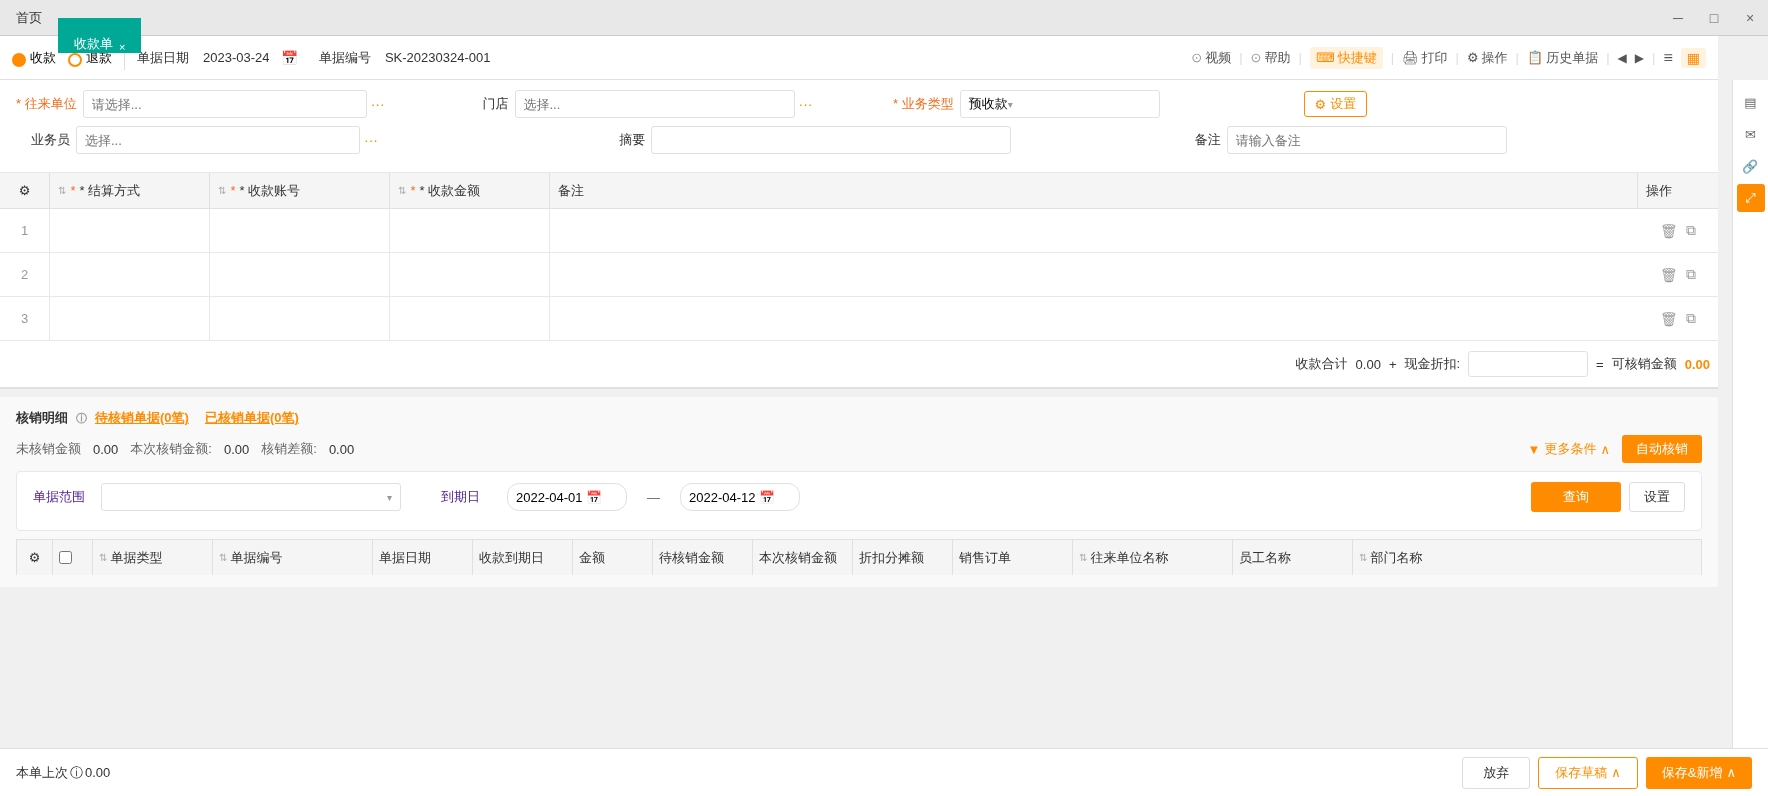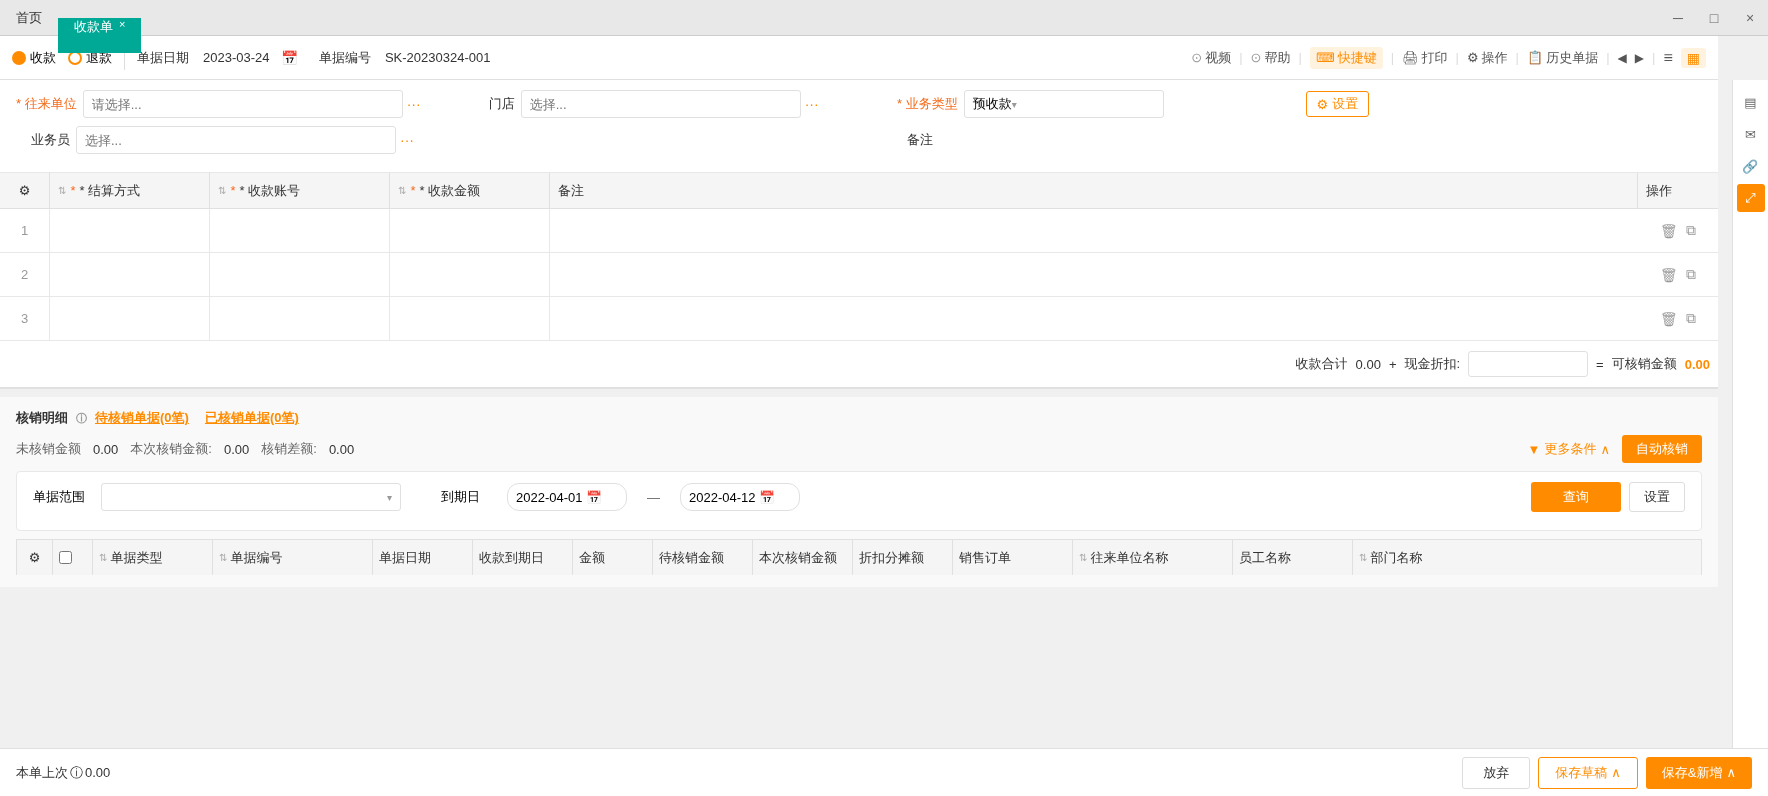--- a/index.html
+++ b/index.html
@@ -9,33 +9,33 @@
     .tab-bar {
       display: flex; align-items: center; background: #e8e8e8; height: 36px;
       border-bottom: 1px solid #ccc; position: relative;
     }
     .tab-home {
       background: #e8e8e8; color: #333; padding: 0 16px; height: 100%;
       display: flex; align-items: center; cursor: pointer; font-size: 13px;
     }
     .tab-active {
       background: #00a896; color: #fff; padding: 0 16px; height: 100%;
-      display: flex; align-items: flex-start; cursor: pointer; font-size: 13px; gap: 6px; margin-top: 36px;
+      display: flex; align-items: flex-end; cursor: pointer; font-size: 13px; gap: 6px; margin-top: 36px;
     }
     .tab-close { font-size: 11px; cursor: pointer; }
     .window-controls { margin-left: auto; display: flex; gap: 0; }
     .win-btn { width: 36px; height: 36px; display: flex; align-items: center; justify-content: center; cursor: pointer; color: #666; font-size: 14px; }
 
     
     .toolbar {
       background: #fff; height: 44px; display: flex; align-items: center;
       padding: 0 12px; border-bottom: 1px solid #e0e0e0; gap: 8px;
     }
     .radio-group { display: flex; gap: 12px; align-items: center; }
-    .radio-item { display: flex; align-items: center; gap: 4px; cursor: pointer; }
+    .radio-item { display: flex; align-items: flex-end; gap: 4px; cursor: pointer; }
     .radio-dot { width: 14px; height: 14px; border-radius: 50%; border: 2px solid #ff8c00; background: #fff; }
     .radio-dot.checked { background: #ff8c00; }
     .toolbar-divider { width: 1px; height: 24px; background: #ddd; margin: 0 4px; }
     .toolbar-label { color: #333; }
     .toolbar-value { color: #333; font-weight: 500; }
     .toolbar-icon { color: #999; cursor: pointer; font-size: 14px; }
     .toolbar-right { margin-left: auto; display: flex; align-items: center; gap: 8px; }
     .toolbar-btn { display: flex; align-items: center; gap: 3px; color: #555; cursor: pointer; font-size: 12px; }
     .toolbar-btn .icon { color: #999; font-size: 13px; }
     .toolbar-btn-active { display: flex; align-items: center; gap: 3px; color: #ff8c00; cursor: pointer; font-size: 12px; background: #fff3e0; padding: 2px 6px; border-radius: 3px; }
@@ -49,21 +49,21 @@
     .form-area {
       background: #fff; padding: 10px 16px; border-bottom: 1px solid #e8e8e8;
     }
     .form-row { display: flex; align-items: center; gap: 0; margin-bottom: 8px; }
     .form-label { color: #f56c1c; min-width: 60px; text-align: right; padding-right: 6px; white-space: nowrap; }
     .form-label-normal { color: #333; min-width: 60px; text-align: right; padding-right: 6px; white-space: nowrap; }
     .form-input {
       border: 1px solid #e0e0e0; border-radius: 3px; height: 28px; padding: 0 8px;
       color: #999; background: #fff; outline: none; font-size: 13px;
     }
-    .form-input-wide { width: 320px; }
+    .form-input-wide { width: 284px; }
     .form-input-medium { width: 280px; }
     .form-more { color: #ff8c00; cursor: pointer; margin-left: 4px; font-size: 14px; }
     .form-section { display: flex; align-items: center; flex: 1; }
     .business-type-select {
       border: 1px solid #e0e0e0; border-radius: 3px; height: 28px; padding: 0 8px;
       display: flex; align-items: center; justify-content: flex-start; width: 200px; cursor: pointer;
       background: #fff;
     }
     .dropdown-arrow { color: #999; font-size: 10px; }
 
@@ -118,21 +118,21 @@
     .verify-stat-label { color: #666; }
     .verify-stat-value { color: #333; font-weight: 500; }
     .info-icon { color: #999; font-size: 11px; cursor: pointer; }
 
     
     .filter-bar {
       background: #fff; border: 1px solid #e8e8e8; border-radius: 4px;
       padding: 10px 16px; margin: 8px 0;
     }
     .filter-row { display: flex; align-items: center; gap: 16px; margin-bottom: 8px; }
-    .filter-label { color: #000000; min-width: 50px; }
+    .filter-label { color: #4c1d95; min-width: 50px; }
     .filter-select {
       border: 1px solid #e0e0e0; border-radius: 3px; height: 28px; padding: 0 8px;
       width: 300px; display: flex; align-items: center; justify-content: space-between;
       cursor: pointer; background: #fff;
     }
     .date-input {
       border: 1px solid #e0e0e0; border-radius: 12px; height: 28px; padding: 0 8px;
       width: 120px; display: flex; align-items: center; gap: 4px; cursor: pointer;
     }
     .date-icon { color: #999; font-size: 13px; }
@@ -305,21 +305,26 @@
         </button>
       </div>
     </div>
     <div class="form-row">
       <div class="form-section">
         <span class="form-label-normal">业务员</span>
         <input class="form-input form-input-wide" style="color: rgb(204, 204, 204);" placeholder="选择...">
         <span class="form-more">···</span>
       </div>
       <div class="form-section" style="margin-left:40px">
+        <span class="form-label-normal">摘要</span>
+        <input class="form-input" style="width: 360px; color: rgb(204, 204, 204);" placeholder="">
+      </div>
+      <div class="form-section" style="margin-left:40px">
         <span class="form-label-normal">备注</span>
+        <input class="form-input" style="width: 280px; color: rgb(204, 204, 204);" placeholder="请输入备注">
       </div>
     </div>
   </div>
 
   <div class="table-container">
     <div class="table-header">
       <div class="table-header-cell settings-icon-cell">
         <span>⚙</span>
       </div>
       <div class="table-header-cell">

